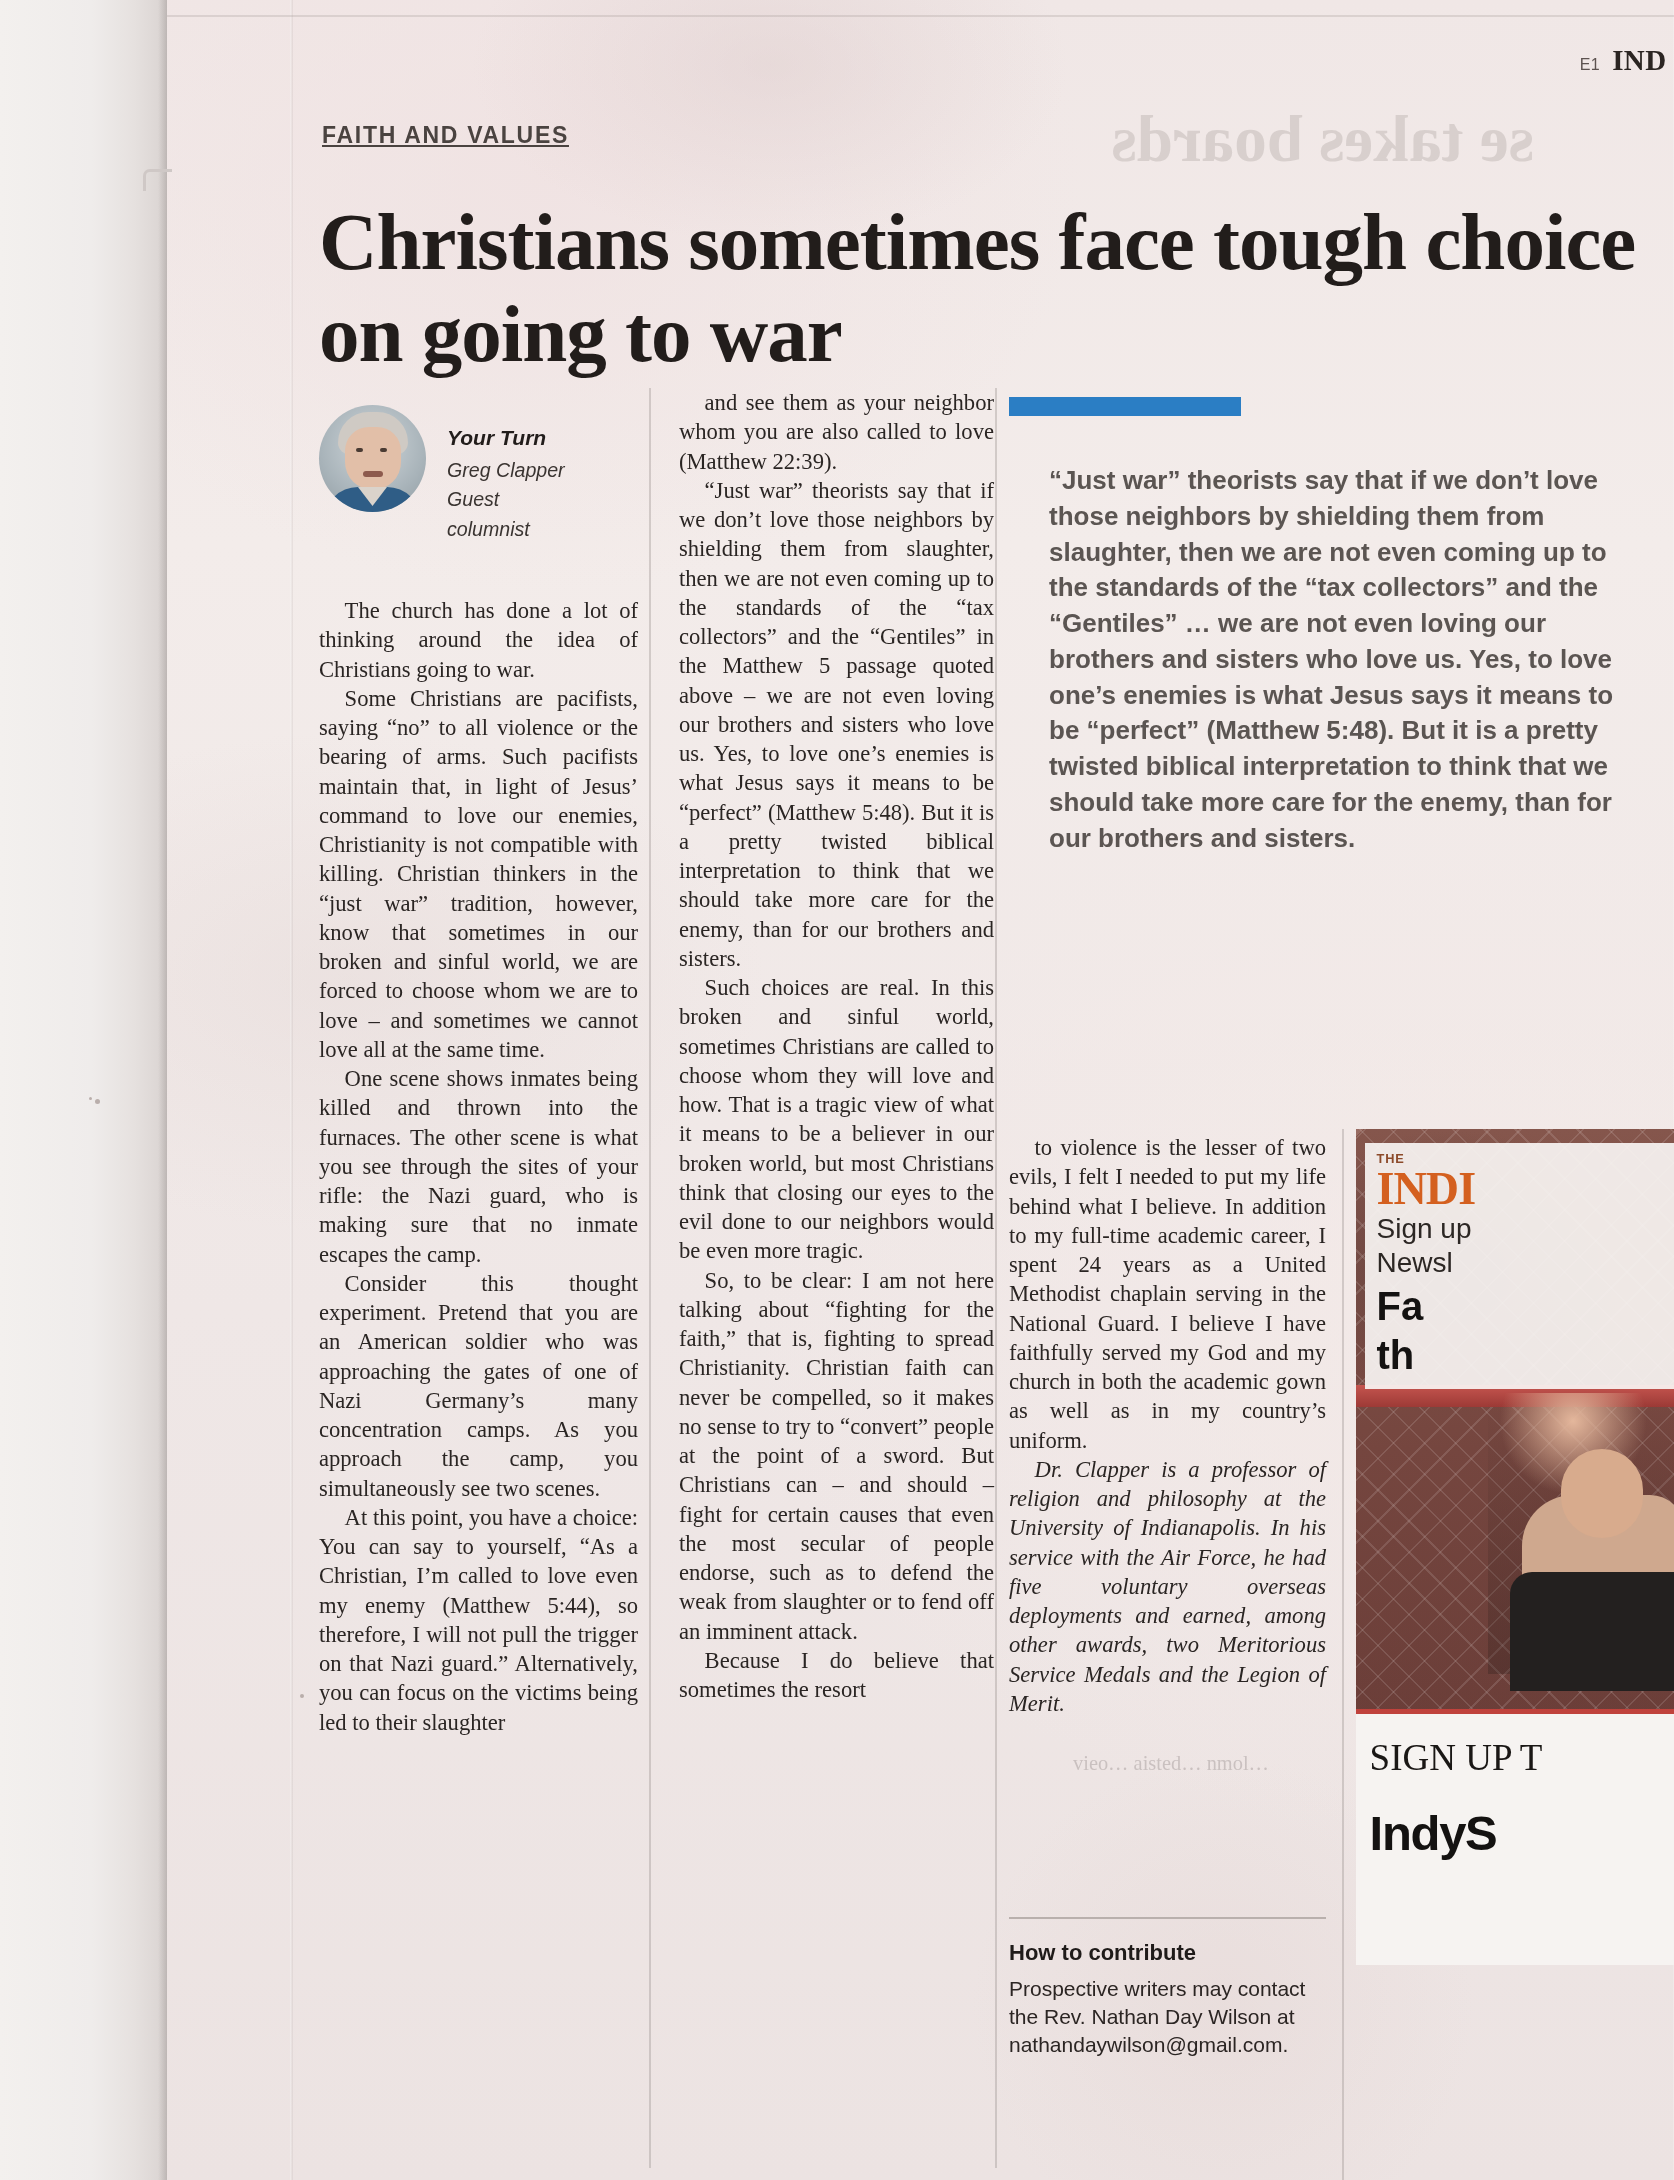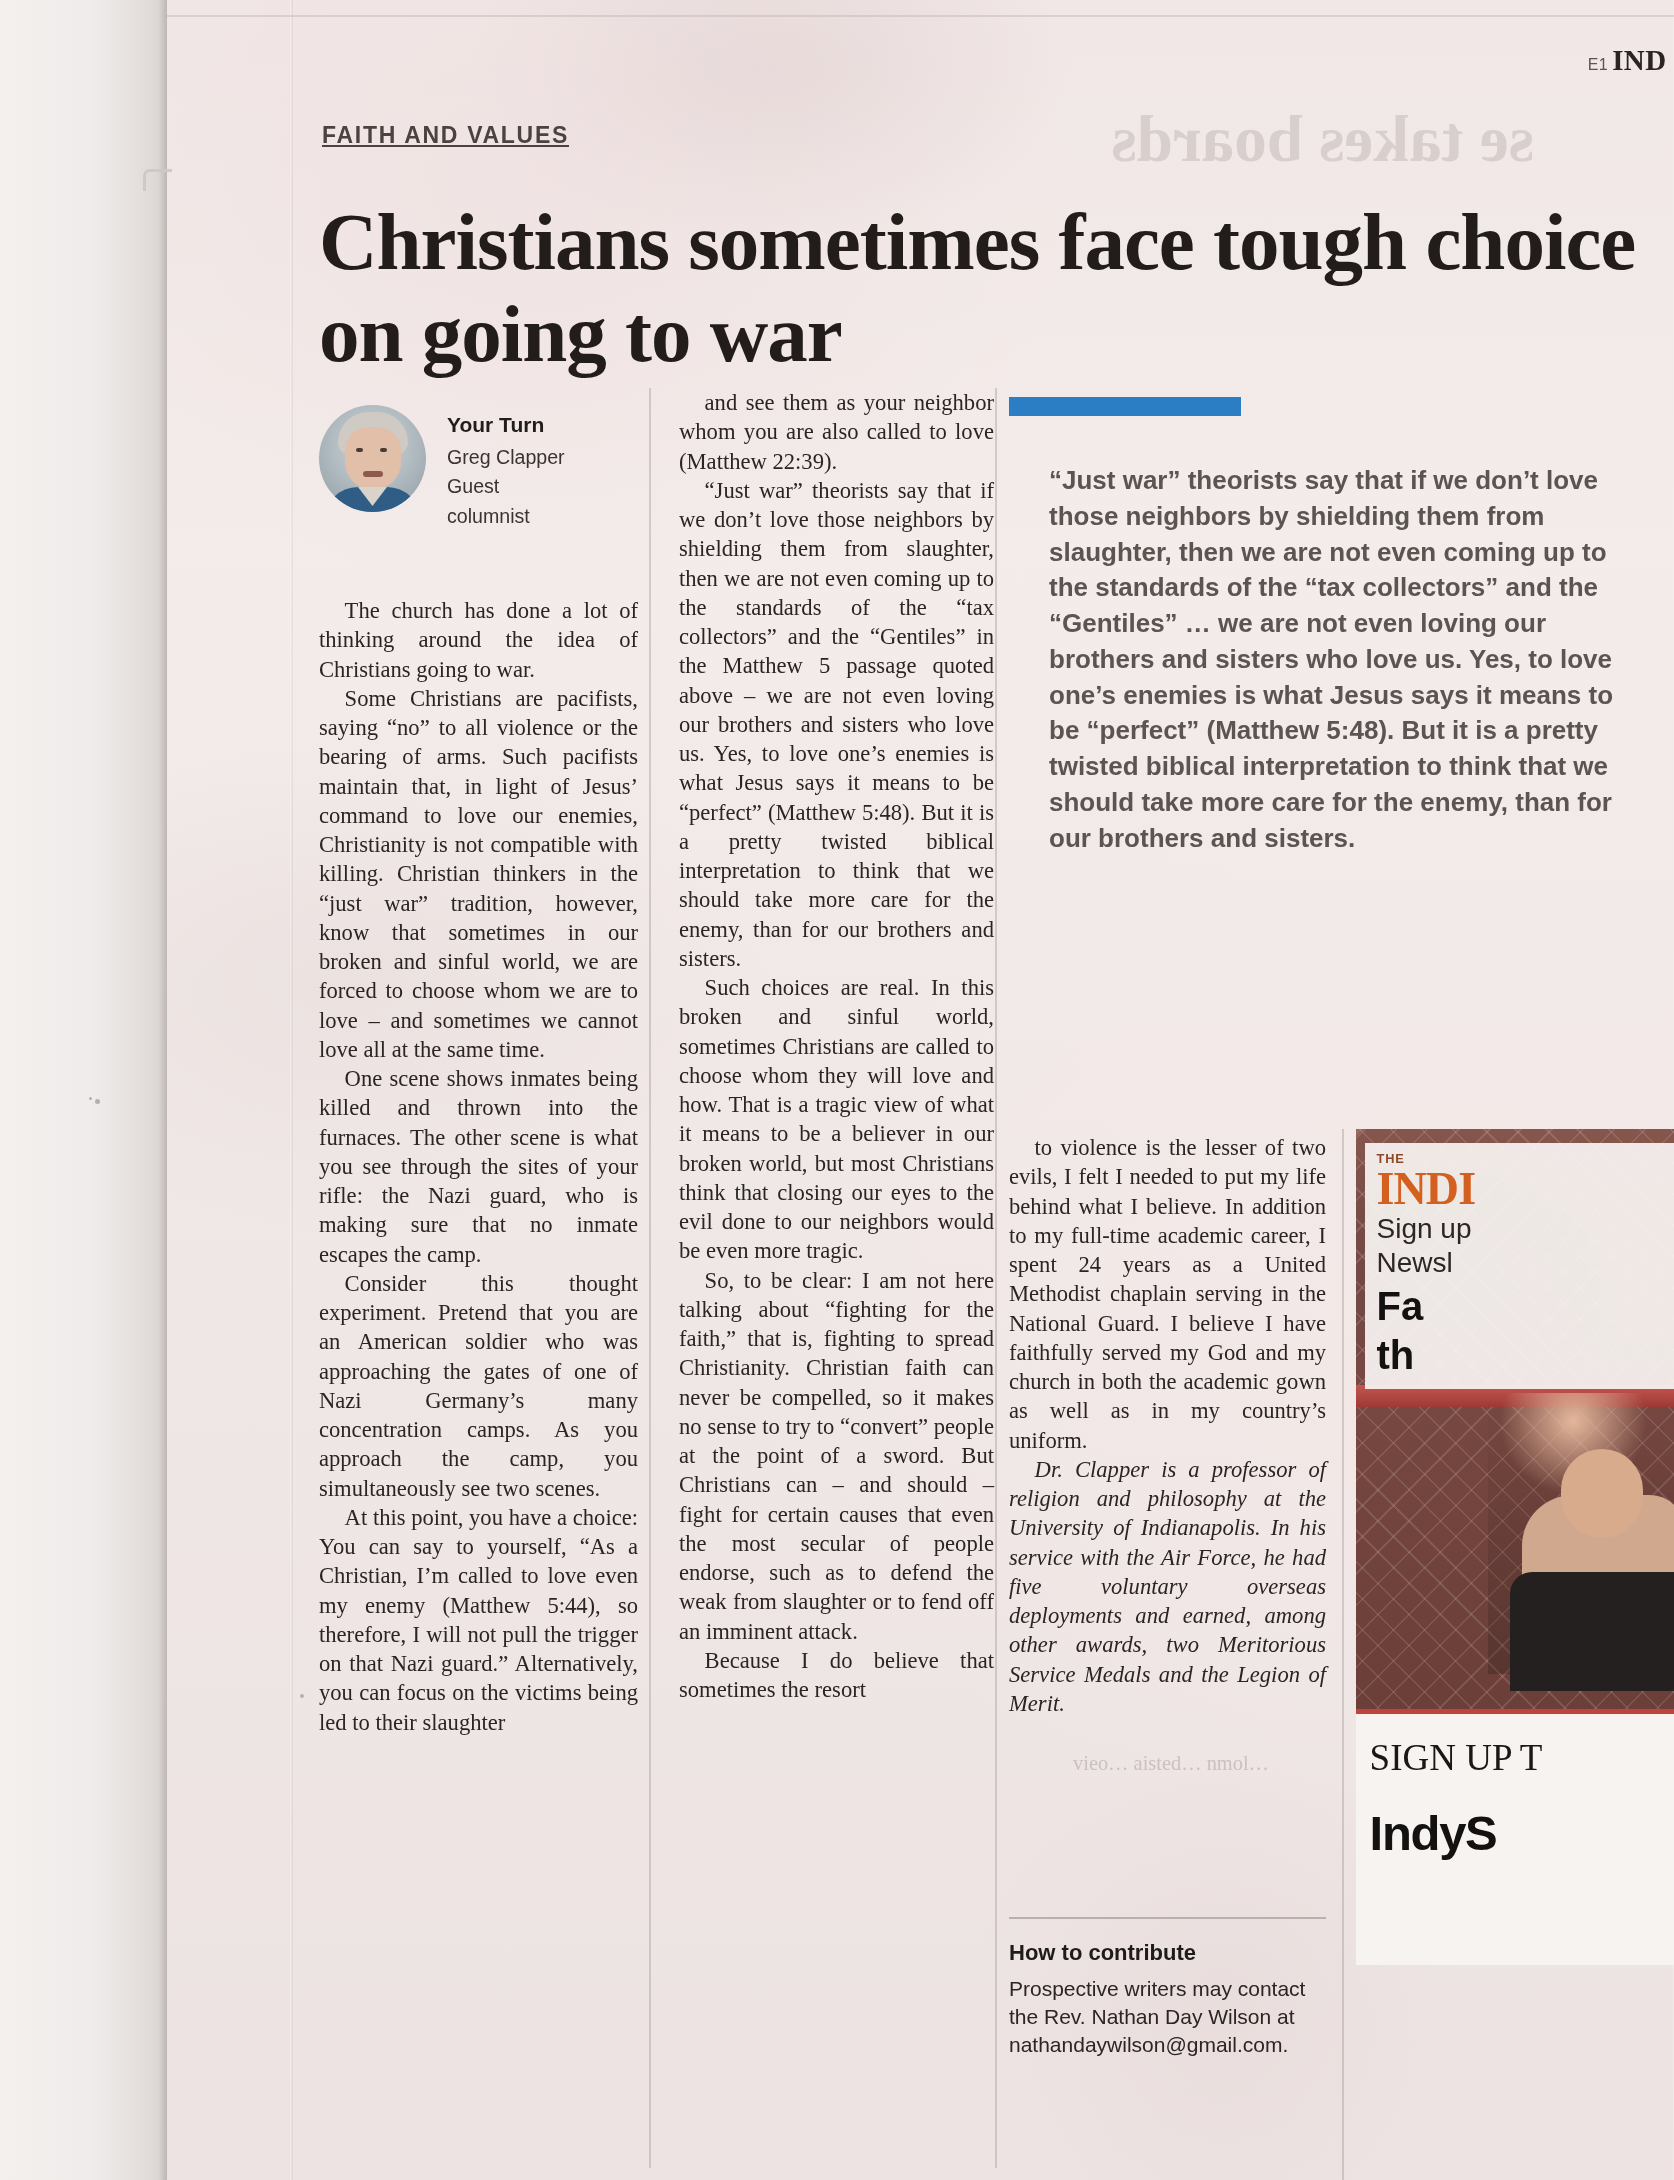--- a/index.html
+++ b/index.html
@@ -69,21 +69,21 @@
     border-top: 3.4px solid #cfc8c6;
     border-top-left-radius: 6.8px;
   }
 
   
   .folio {
     position: absolute;
     right: 8.5px; top: 44px;
     display: flex;
     align-items: baseline;
-    gap: 4px;
+    gap: 12px;
     color: #3b3330;
   }
   .folio .pg {
     font-family: "Liberation Sans", sans-serif;
     font-size: 16px;
     letter-spacing: 0.4px;
     color: #5d5350;
   }
   .folio .pub {
     font-family: "Liberation Serif", serif;
@@ -177,26 +177,27 @@
     position:absolute; left:5.1px; top:82px; width:97px; height:34px;
     background:#2f5d86; border-radius:43px 43px 0 0;
   }
   .mug .collar {
     position:absolute; left:39px; top:82px; width:29px; height:19px;
     background:#dad3cb; transform: rotate(0deg);
     clip-path: polygon(0 0, 100% 0, 50% 100%);
   }
   .byline .who {
     position: absolute;
-    left: 128px; top: 9px;
+    left: 128px; top: 22px;
     width: 187px;
     font-family: "Liberation Sans", sans-serif;
     font-size: 19.6px;
     line-height: 1.52;
     color: #3a3431;
+    font-style: italic;
   }
   .byline .who .turn {
     font-weight: bold;
     font-size: 21px;
     color: #221d1b;
     display: block;
     margin-bottom: 1.7px;
   }
 
   

